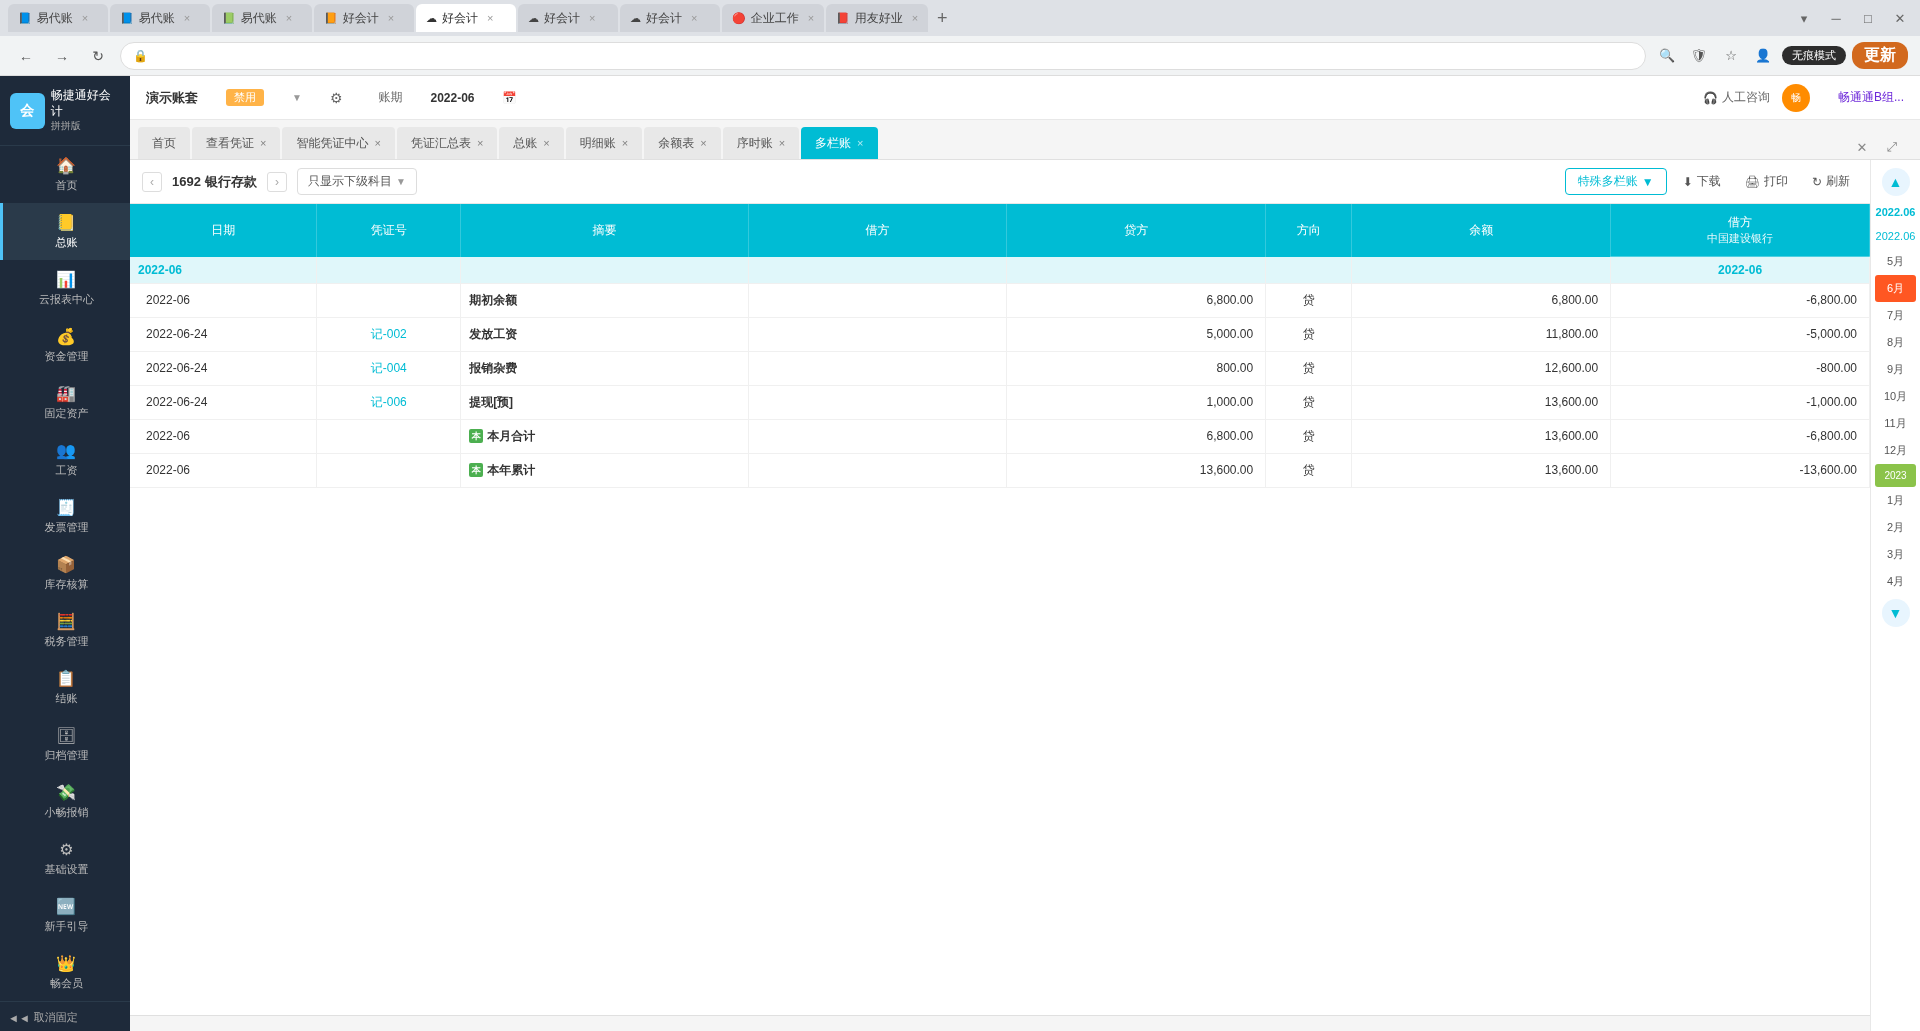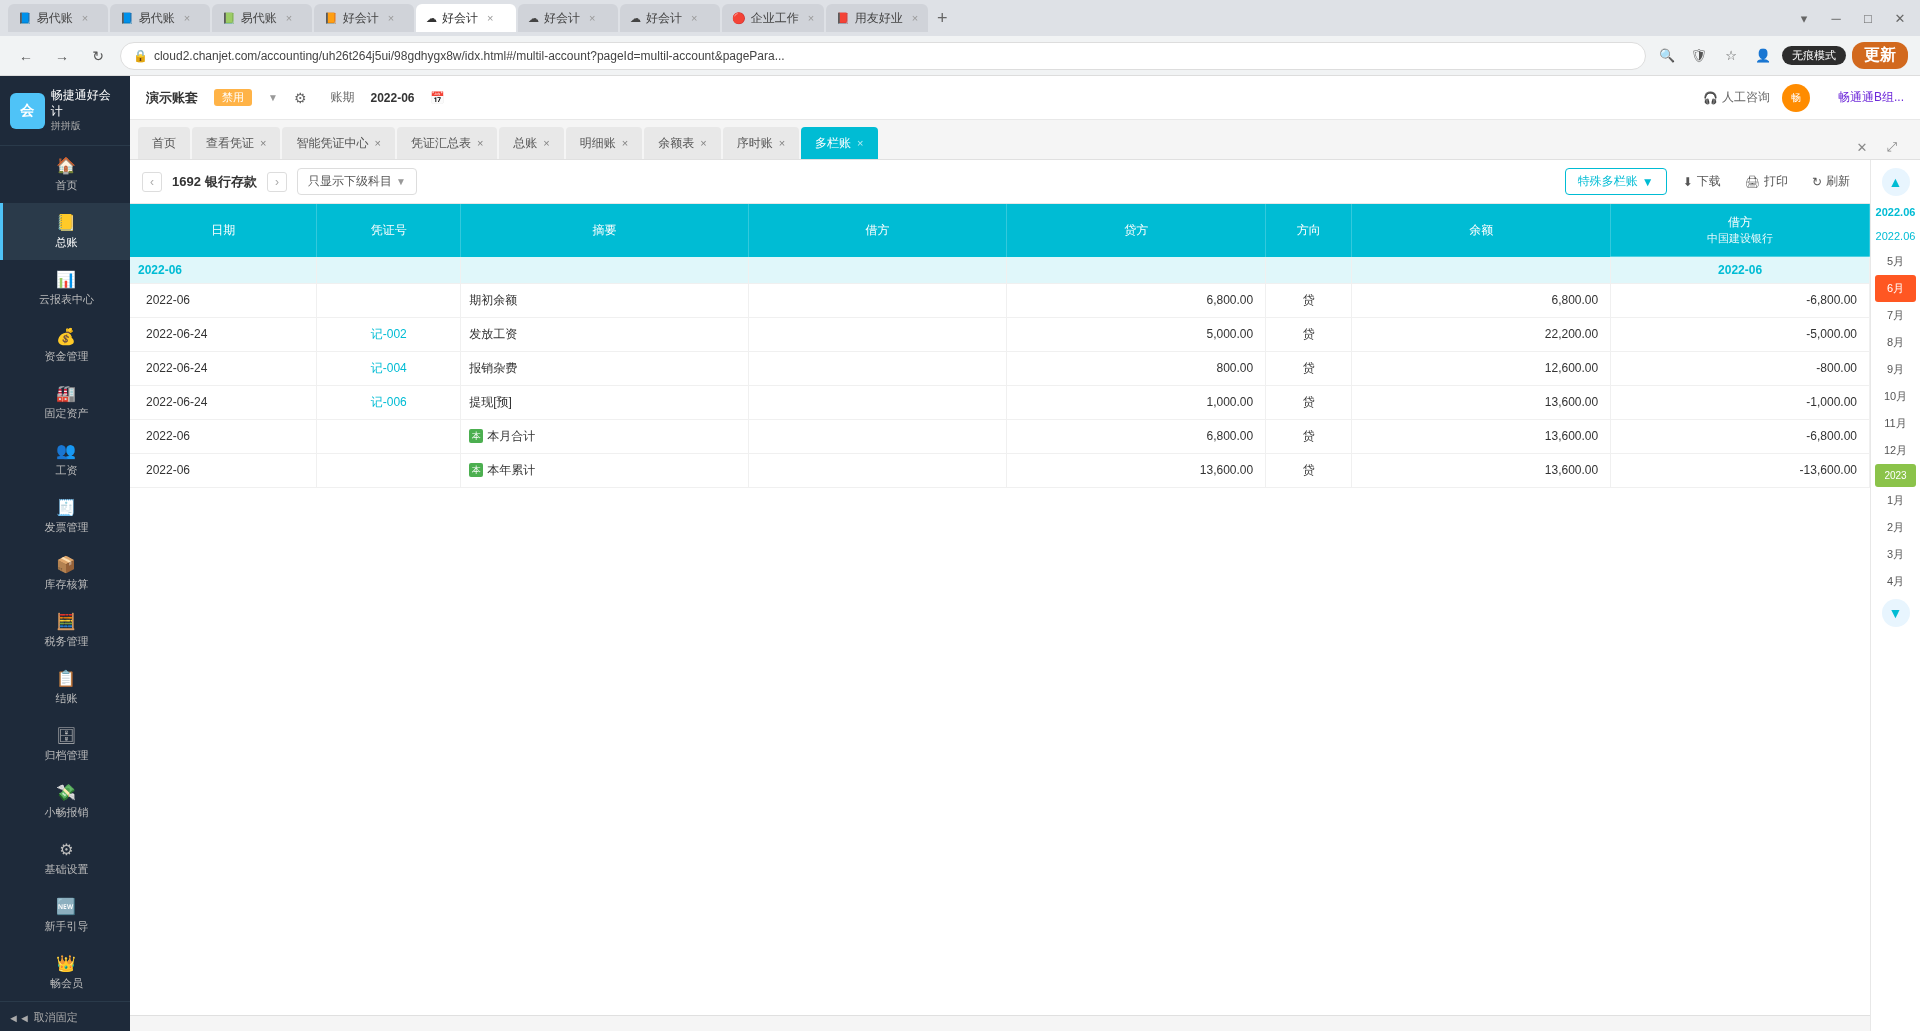--- a/index.html
+++ b/index.html
@@ -35,21 +35,21 @@
     .sidebar-item { display: flex; flex-direction: column; align-items: center; padding: 10px 6px; cursor: pointer; color: #bbb; gap: 3px; border-left: 3px solid transparent; }
     .sidebar-item.active { background: #2a3a4a; color: #fff; border-left-color: #4fc3f7; }
     .sidebar-item-icon { font-size: 16px; }
     .sidebar-item-label { font-size: 11px; text-align: center; }
     .sidebar-bottom { margin-top: auto; border-top: 1px solid #2a3a4a; padding: 8px; display: flex; align-items: center; gap: 4px; color: #aaa; font-size: 11px; cursor: pointer; }
 
     
     .main-content { flex: 1; display: flex; flex-direction: column; overflow: hidden; background: #fff; }
 
     
-    .top-toolbar { height: 44px; background: #fff; border-bottom: 1px solid #e8e8e8; display: flex; align-items: center; padding: 0 16px; gap: 16px; }
+    .top-toolbar { height: 44px; background: #fff; border-bottom: 1px solid #e8e8e8; display: flex; align-items: center; padding: 0 16px; gap: 28px; }
     .demo-tag { background: #ffb347; color: #fff; border-radius: 3px; padding: 1px 8px; font-size: 11px; }
     .toolbar-right { margin-left: auto; display: flex; align-items: center; gap: 12px; }
     .consult-btn { display: flex; align-items: center; gap: 4px; color: #666; font-size: 12px; cursor: pointer; }
     .user-avatar { width: 28px; height: 28px; border-radius: 50%; background: #ff8c00; display: flex; align-items: center; justify-content: center; color: #fff; font-size: 10px; }
     .user-name { font-size: 12px; color: #6d28d9; cursor: pointer; margin-left: 16px; }
 
     
     .tab-bar { height: 40px; background: #f5f5f5; display: flex; align-items: flex-end; padding: 0 8px; border-bottom: 1px solid #e0e0e0; gap: 2px; overflow: hidden; }
     .content-tab { height: 32px; padding: 0 14px; display: flex; align-items: center; gap: 6px; font-size: 12px; color: #555; background: #e8e8e8; border-radius: 4px 4px 0 0; cursor: pointer; white-space: nowrap; }
     .content-tab.active { background: #00bcd4; color: #fff; }
@@ -74,21 +74,21 @@
     .action-btn { display: flex; align-items: center; gap: 4px; color: #555; font-size: 12px; cursor: pointer; padding: 4px 8px; }
 
     
     .ledger-table { flex: 1; overflow: auto; }
     table { width: 100%; border-collapse: collapse; }
     thead tr { background: #00bcd4; color: #fff; margin-top: 33px; }
     thead th { padding: 10px 8px; font-size: 12px; font-weight: normal; text-align: center; border-right: 1px solid rgba(255,255,255,0.2); white-space: nowrap; }
     tbody tr { border-bottom: 1px solid #f0f0f0; }
     tbody td { padding: 8px; font-size: 12px; color: #333; text-align: center; border-right: 1px solid #f0f0f0; }
     .td-date { text-align: left; padding-left: 16px; }
-    .td-summary { text-align: left; }
+    .td-summary { text-align: left; font-weight: bold; }
     .td-amount { text-align: right; padding-right: 12px; }
     .td-direction { text-align: center; }
     .voucher-link { color: #00bcd4; cursor: pointer; text-decoration: none; }
     .summary-tag { display: inline-flex; align-items: center; gap: 4px; }
     .tag-icon { width: 14px; height: 14px; background: #4caf50; border-radius: 2px; display: inline-flex; align-items: center; justify-content: center; color: #fff; font-size: 9px; }
     .sub-header-row { background: #e0f7fa; }
     .sub-header-row td { color: #00bcd4; font-weight: bold; padding: 6px 8px; }
 
     
     .date-nav { width: 50px; background: #fff; border-left: 1px solid #e8e8e8; display: flex; flex-direction: column; align-items: center; overflow-y: auto; padding: 4px 0; }
@@ -167,21 +167,20 @@
     <div class="tab-ctrl-btn">✕</div>
   </div>
 </div>
 
 <div class="address-bar">
   <div class="nav-btn">←</div>
   <div class="nav-btn">→</div>
   <div class="nav-btn">↻</div>
   <div class="url-bar">
     <span style="margin-right:6px; color:#999;">🔒</span>
-    <span>cloud2.chanjet.com/accounting/uh26t264j5ui/98gdhygx8w/idx.html#/multil-account?pageId=multil-account&amp;pagePara...</span>
   </div>
   <div class="address-actions">
     <div class="addr-btn">🔍</div>
     <div class="addr-btn">🛡</div>
     <div class="addr-btn">☆</div>
     <div class="addr-btn">👤</div>
     <div class="stealth-mode">无痕模式</div>
     <div class="update-btn">更新</div>
   </div>
 </div>
@@ -403,21 +402,21 @@
                 <td class="td-amount">-6,800.00</td>
               </tr>
 
               <tr>
                 <td class="td-date">2022-06-24</td>
                 <td><a class="voucher-link">记-002</a></td>
                 <td class="td-summary">发放工资</td>
                 <td class="td-amount"></td>
                 <td class="td-amount">5,000.00</td>
                 <td class="td-direction">贷</td>
-                <td class="td-amount">22,200.00</td>
+                <td class="td-amount">11,800.00</td>
                 <td class="td-amount">-5,000.00</td>
               </tr>
 
               <tr>
                 <td class="td-date">2022-06-24</td>
                 <td><a class="voucher-link">记-004</a></td>
                 <td class="td-summary">报销杂费</td>
                 <td class="td-amount"></td>
                 <td class="td-amount">800.00</td>
                 <td class="td-direction">贷</td>

